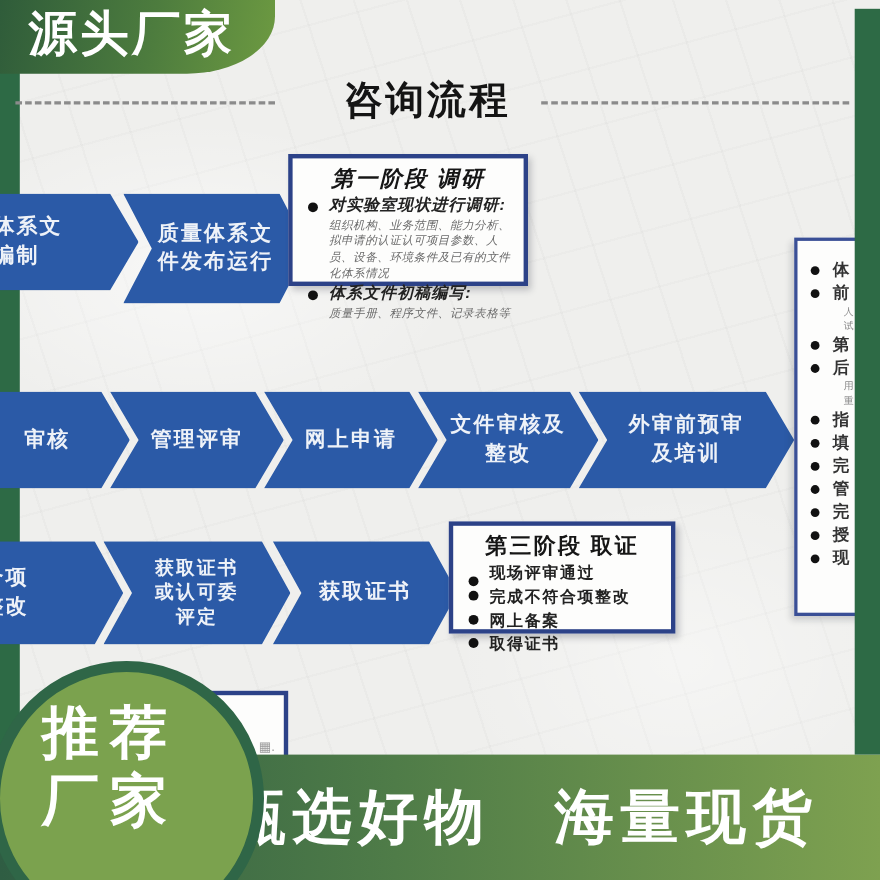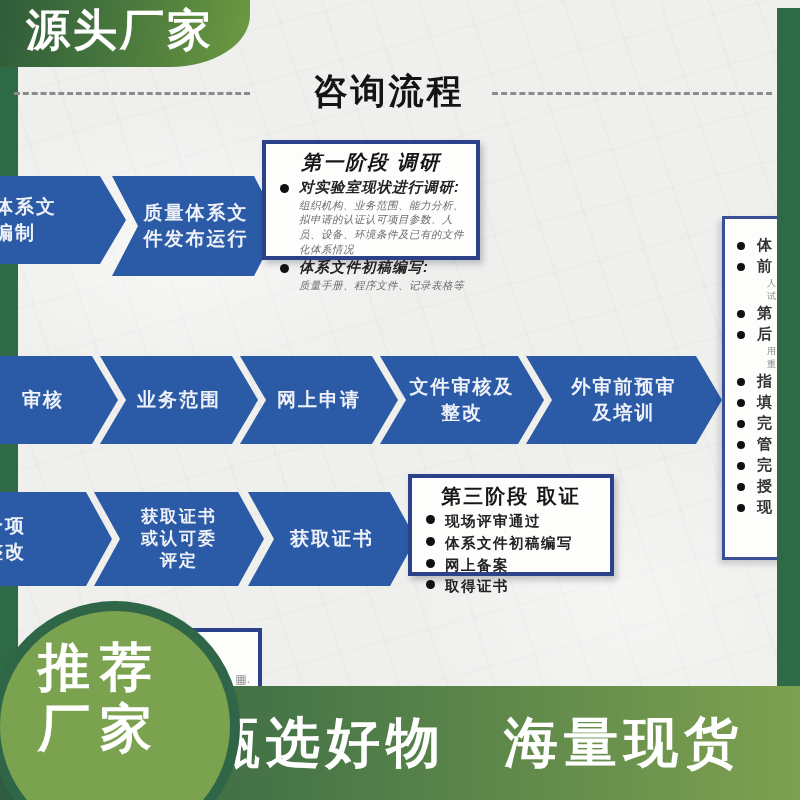--- a/index.html
+++ b/index.html
@@ -109,21 +109,21 @@
       <div class="dot"></div>
       <div class="bullet-head">体系文件初稿编写:</div>
     </div>
     <div class="bullet-detail">质量手册、程序文件、记录表格等</div>
   </div>
 
   <div class="chev leftcut rowshadow" style="left:-40px;top:356px;width:158px;height:88px;">
     <div class="ln" style="padding-left:62px;">审核</div>
   </div>
   <div class="chev rowshadow" style="left:100px;top:356px;width:158px;height:88px;">
-    <div class="ln">业务范围</div>
+    <div class="ln">管理评审</div>
   </div>
   <div class="chev rowshadow" style="left:380px;top:356px;width:164px;height:88px;">
     <div class="ln">文件审核及</div>
     <div class="ln">整改</div>
   </div>
   <div class="chev rowshadow" style="left:240px;top:356px;width:158px;height:88px;">
     <div class="ln">网上申请</div>
   </div>
   <div class="chev rowshadow" style="left:526px;top:356px;width:196px;height:88px;">
     <div class="ln">外审前预审</div>
@@ -138,27 +138,27 @@
     <div class="ln">获取证书</div>
     <div class="ln">或认可委</div>
     <div class="ln">评定</div>
   </div>
   <div class="chev rowshadow" style="left:248px;top:492px;width:168px;height:94px;">
     <div class="ln">获取证书</div>
   </div>
 
   <div class="stagebox" style="left:408px;top:474px;width:206px;height:102px;">
     <div class="bt">第三阶段 取证</div>
-    <div class="bullet-row" style="margin-top:1px;">
+    <div class="bullet-row" style="margin-top:1px;align-items:flex-end;">
       <div class="dot" style="margin-top:4px;"></div>
       <div class="bullet-item">现场评审通过</div>
     </div>
     <div class="bullet-row" style="margin-top:0;">
       <div class="dot" style="margin-top:4px;"></div>
-      <div class="bullet-item">体系文件初稿编写</div>
+      <div class="bullet-item">完成不符合项整改</div>
     </div>
     <div class="bullet-row" style="margin-top:0;">
       <div class="dot" style="margin-top:4px;"></div>
       <div class="bullet-item">网上备案</div>
     </div>
     <div class="bullet-row" style="margin-top:0;">
       <div class="dot" style="margin-top:4px;"></div>
       <div class="bullet-item">取得证书</div>
     </div>
   </div>

